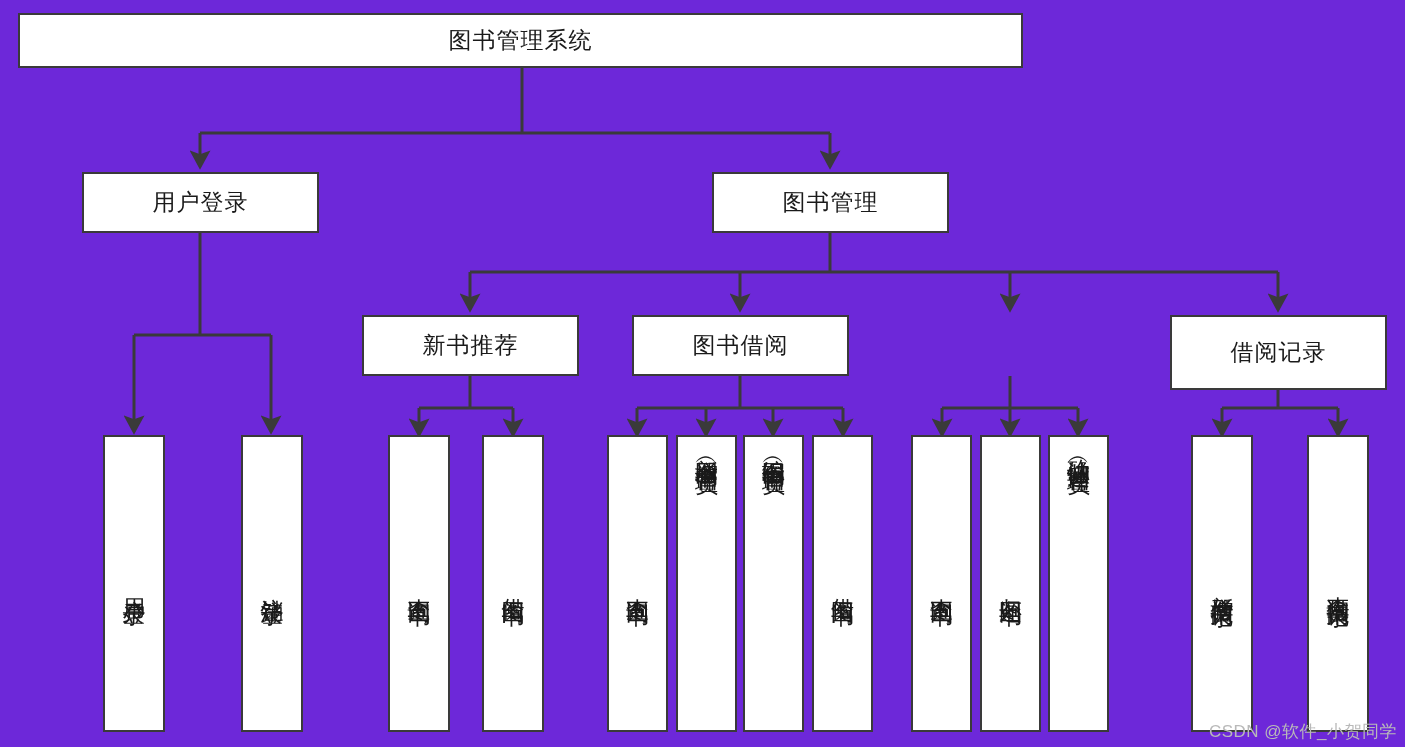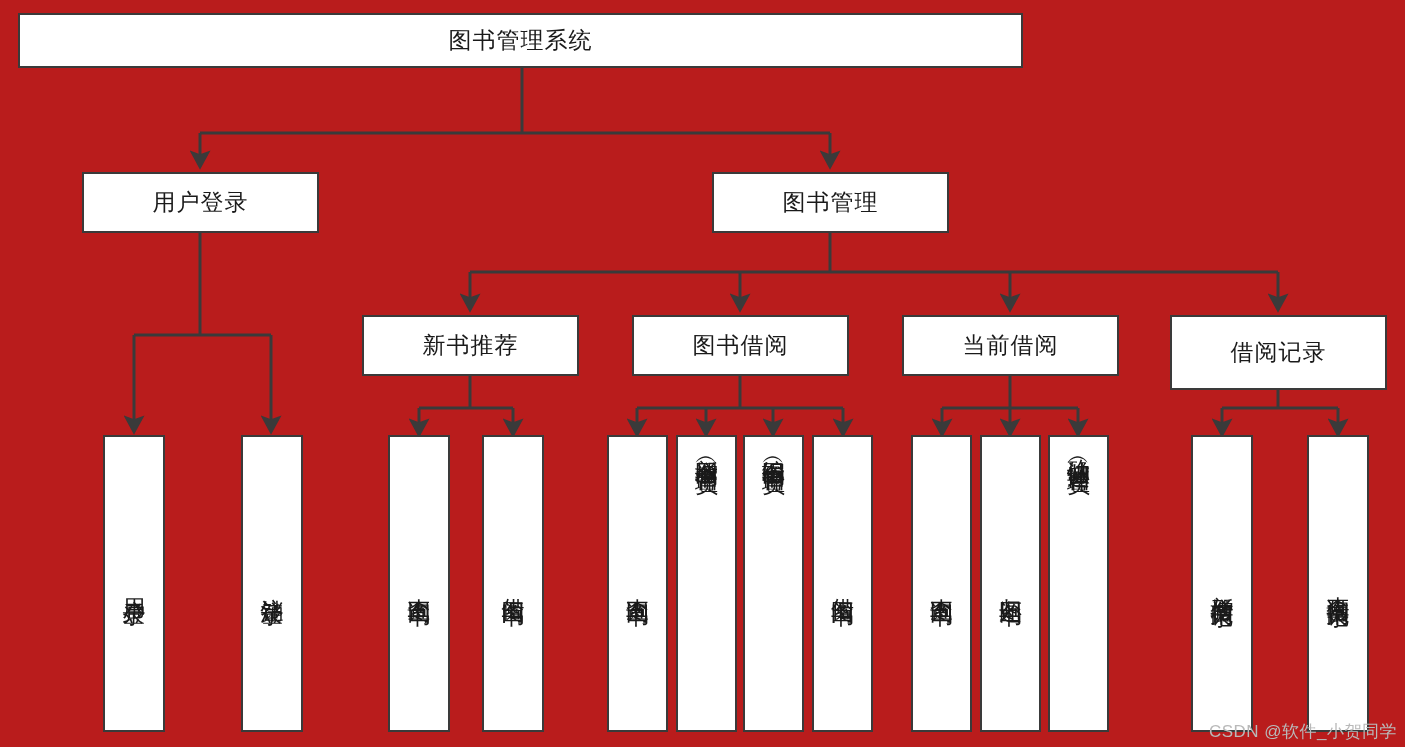--- a/index.html
+++ b/index.html
@@ -8,21 +8,21 @@
     padding: 0;
     background: #ffffff;
   }
   body {
     font-family: "Liberation Sans", "DejaVu Sans", sans-serif;
   }
   #diagram {
     position: relative;
     width: 1405px;
     height: 747px;
-    background: #b91c1c;
+    background: #6d28d9;
     overflow: hidden;
   }
   #edges {
     position: absolute;
     left: 0;
     top: 0;
     width: 1405px;
     height: 747px;
     pointer-events: none;
   }
@@ -139,23 +139,20 @@
   <div class="node horiz" style="left:362px; top:315px; width:217px; height:61px;">
     <span>新书推荐</span>
   </div>
 
   <div class="node horiz" style="left:712px; top:172px; width:237px; height:61px;">
     <span>图书管理</span>
   </div>
   <div class="node horiz" style="left:632px; top:315px; width:217px; height:61px;justify-content:center;">
     <span>图书借阅</span>
   </div>
-  <div class="node horiz" style="left:902px; top:315px; width:217px; height:61px;">
-    <span>当前借阅</span>
-  </div>
   <div class="node horiz" style="left:1170px; top:315px; width:217px; height:75px;">
     <span>借阅记录</span>
   </div>
 
   <div class="node vert mid" style="left:103px; top:435px; width:62px; height:297px;">
     <span class="vlabel">用户登录</span>
   </div>
   <div class="node vert mid" style="left:241px; top:435px; width:62px; height:297px;">
     <span class="vlabel">注销登录</span>
   </div>

